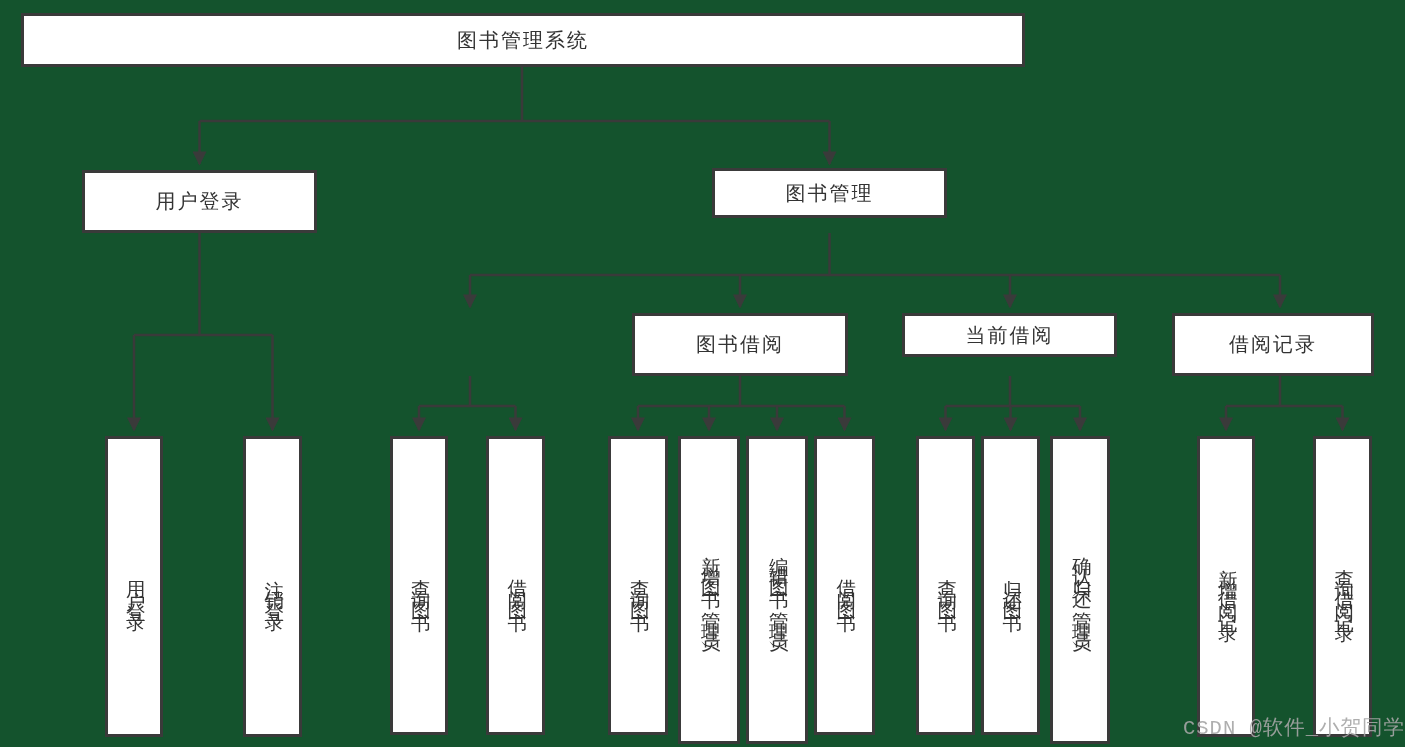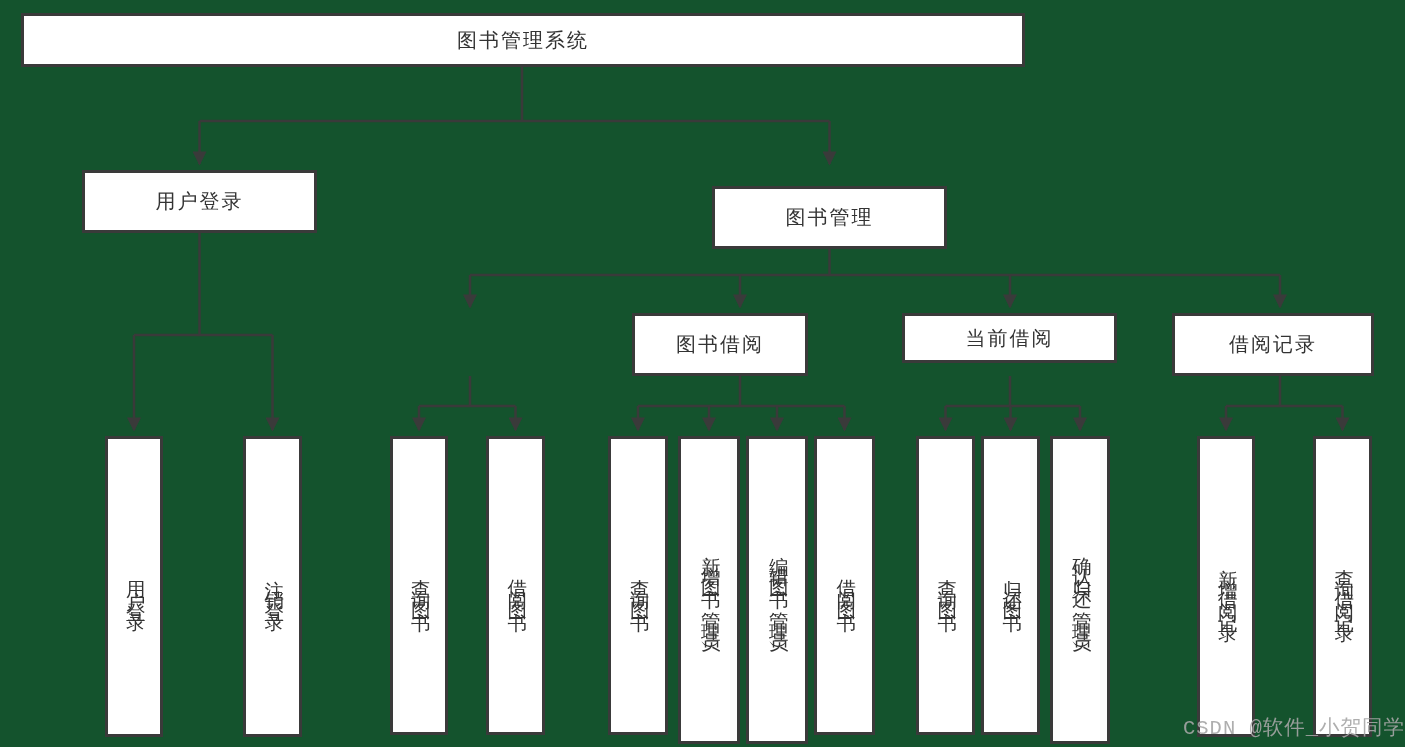--- a/index.html
+++ b/index.html
@@ -104,28 +104,28 @@
     </g>
   </svg>
 
   <div class="node hbox" style="left:21px;top:13px;width:1004px;height:54px">
     <span>图书管理系统</span>
   </div>
 
   <div class="node hbox" style="left:82px;top:170px;width:235px;height:63px">
     <span>用户登录</span>
   </div>
-  <div class="node hbox" style="left:712px;top:186px;width:235px;height:63px">
+  <div class="node hbox" style="left:712px;top:168px;width:235px;height:50px">
     <span>图书管理</span>
   </div>
 
-  <div class="node hbox" style="left:632px;top:313px;width:176px;height:63px">
+  <div class="node hbox" style="left:632px;top:313px;width:216px;height:63px">
     <span>图书借阅</span>
   </div>
-  <div class="node hbox" style="left:902px;top:313px;width:215px;height:50px">
+  <div class="node hbox" style="left:902px;top:313px;width:215px;height:44px">
     <span>当前借阅</span>
   </div>
   <div class="node hbox" style="left:1172px;top:313px;width:202px;height:63px">
     <span>借阅记录</span>
   </div>
 
   <div class="node vbox" style="left:105px;top:436px;width:58px;height:301px">
     <span>用户登录</span>
   </div>
   <div class="node vbox" style="left:243px;top:436px;width:59px;height:301px">

